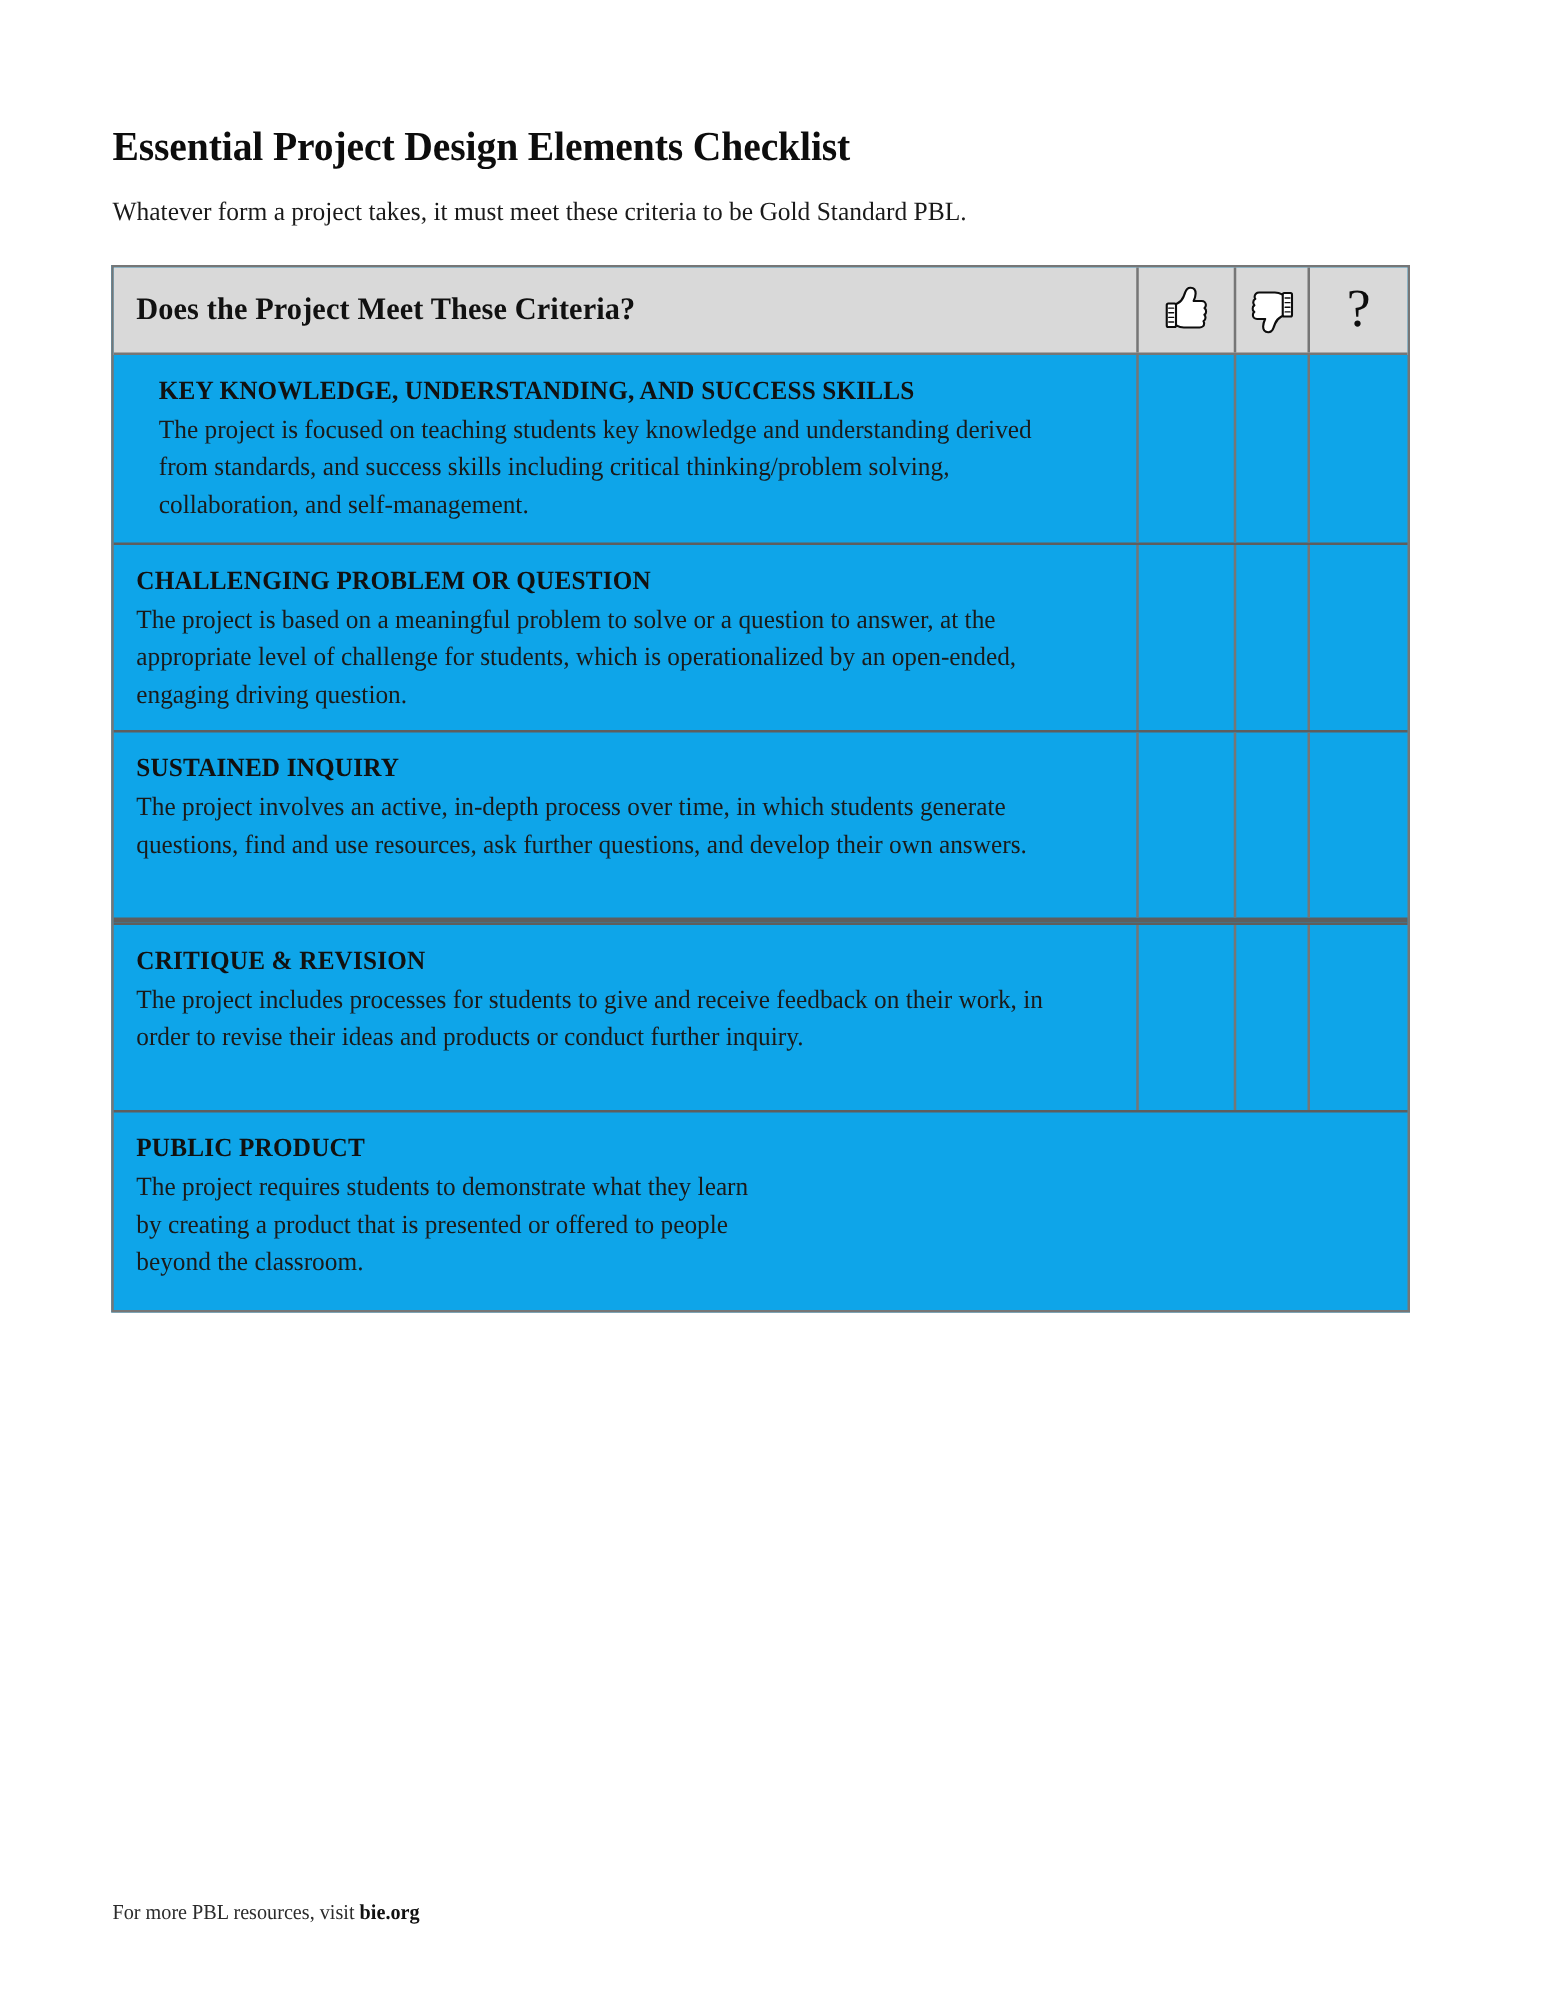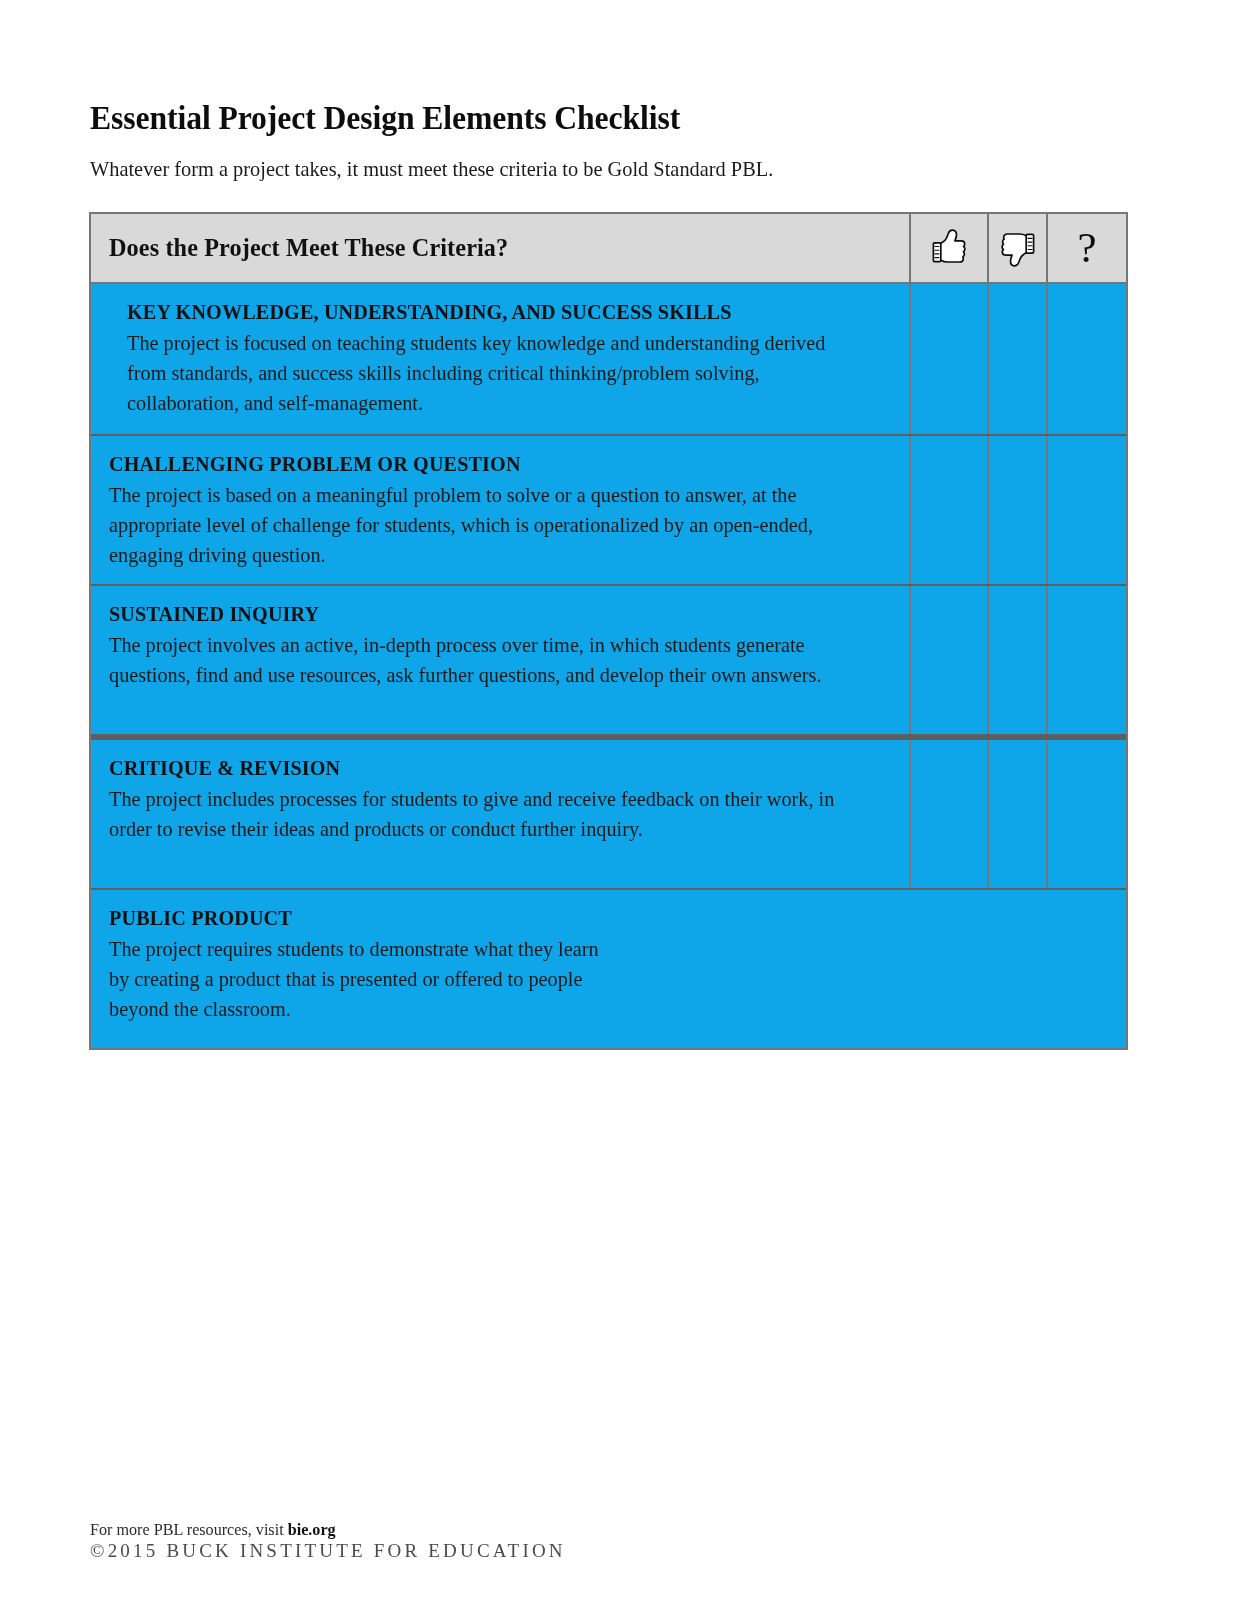--- a/index.html
+++ b/index.html
@@ -153,21 +153,20 @@
 
   
   .doc-footer {
     position: absolute;
     left: 90px;
     top: 1480px;
     width: 1039px;
     display: flex;
     align-items: baseline;
     justify-content: space-between;
-    flex-direction: column;
   }
   .footer-left {
     font-size: 17px;
     color: #2b2b2b;
     transform: scaleX(0.95);
     transform-origin: left center;
     white-space: nowrap;
   }
   .footer-left .site {
     font-weight: bold;
@@ -285,16 +284,15 @@
       <div class="cell-mark col-no"></div>
       <div class="cell-mark col-maybe"></div>
     </div>
 
   </div>
 
   <div class="doc-footer">
     <div class="footer-left">
       <span>For more PBL resources, visit </span><span class="site">bie.org</span>
     </div>
-    <div class="footer-right">©2015 BUCK INSTITUTE FOR EDUCATION</div>
   </div>
 
 </div>
 
 </body></html>

